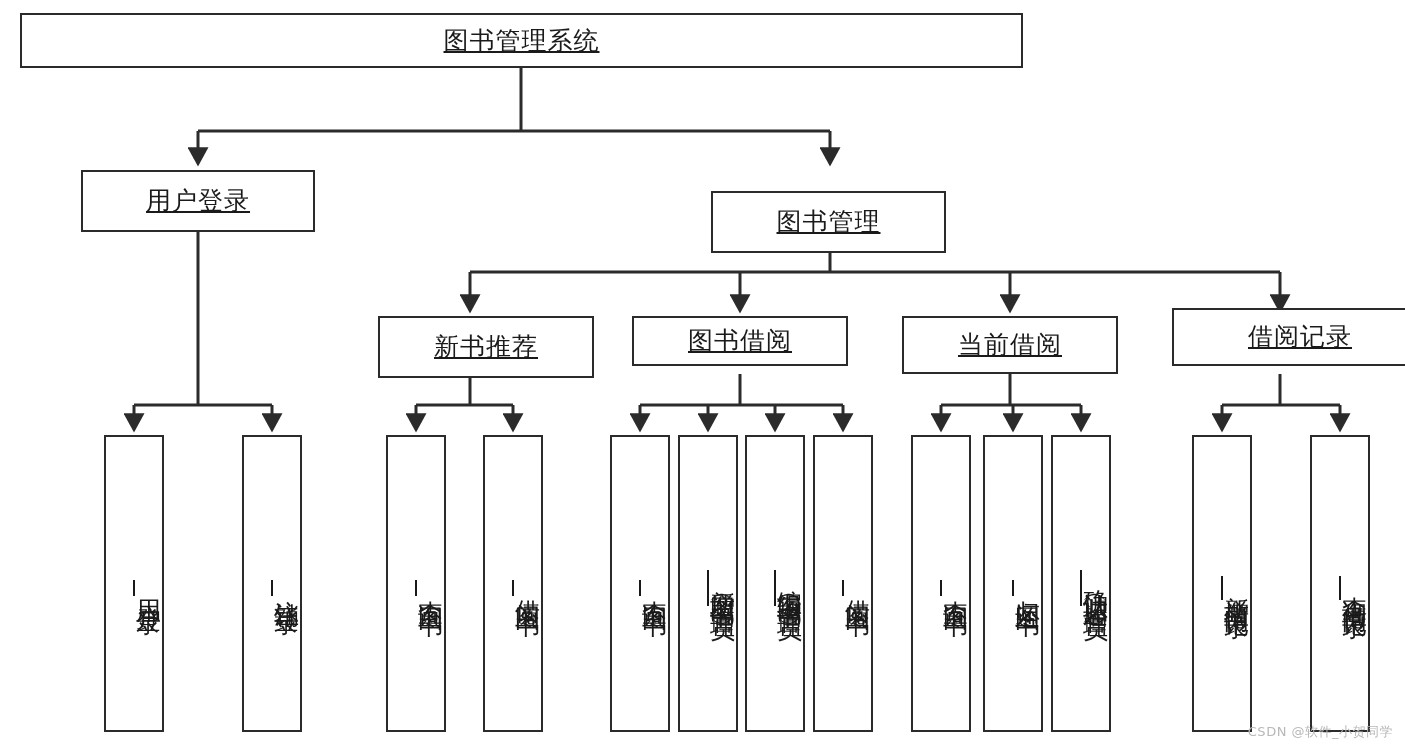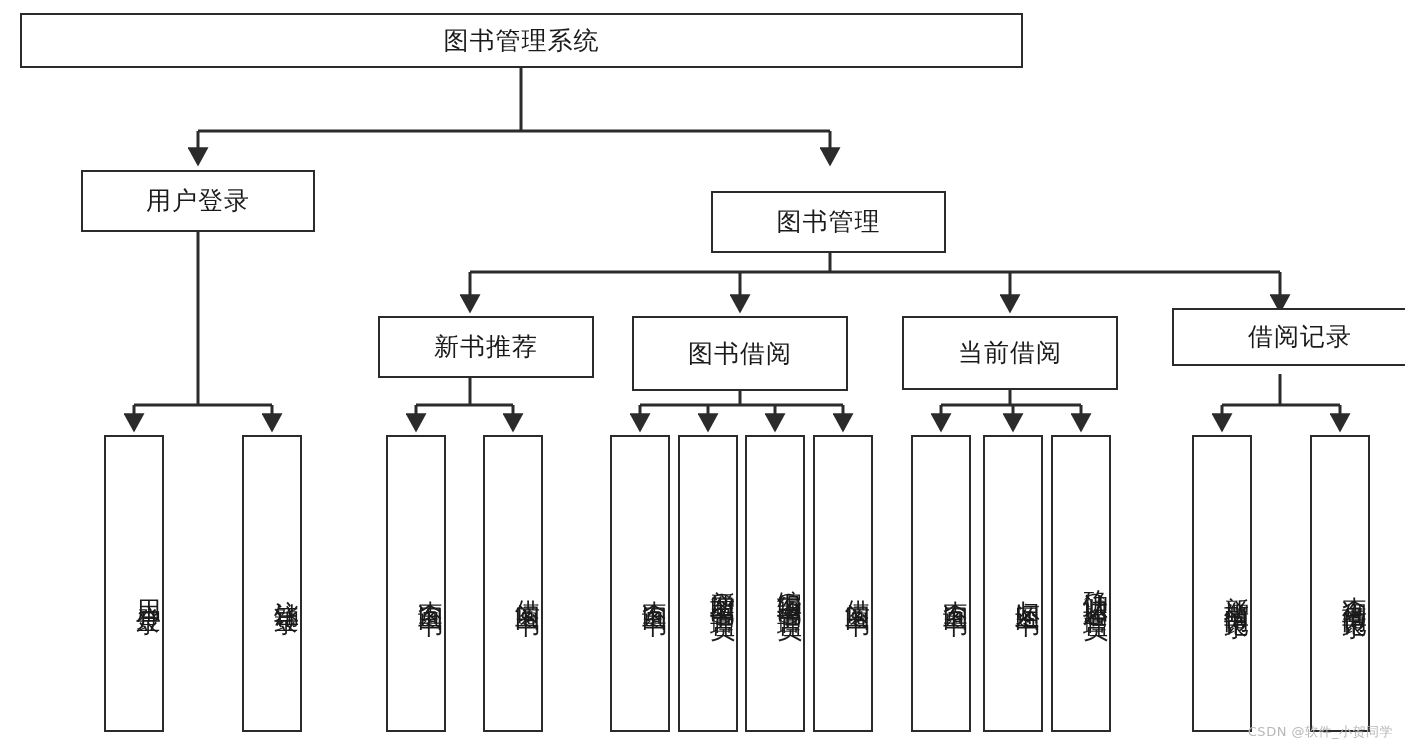--- a/index.html
+++ b/index.html
@@ -27,20 +27,21 @@
   }
   .node {
     position: absolute;
     box-sizing: border-box;
     background: #ffffff;
     border: 2.5px solid #2b2b2b;
     display: flex;
     align-items: center;
     justify-content: center;
     color: #1a1a1a;
+    text-decoration: underline;
   }
   .node.h {
     font-size: 25px;
     letter-spacing: 1px;
     line-height: 1.1;
   }
   .node.v {
     writing-mode: vertical-rl;
     text-orientation: upright;
     font-size: 25px;
@@ -130,25 +131,25 @@
   </div>
 
   <div class="node h" style="left:711px; top:170px; width:235px; height:62px;margin-top:21px;">
     <span>图书管理</span>
   </div>
 
   <div class="node h" style="left:378px; top:316px; width:216px; height:62px;">
     <span>新书推荐</span>
   </div>
 
-  <div class="node h" style="left:632px; top:316px; width:216px; height:75px;">
+  <div class="node h" style="left:632px; top:316px; width:216px; height:50px;">
     <span>图书借阅</span>
   </div>
 
-  <div class="node h" style="left:902px; top:316px; width:216px; height:74px;">
+  <div class="node h" style="left:902px; top:316px; width:216px; height:58px;">
     <span>当前借阅</span>
   </div>
 
   <div class="node h" style="left:1172px; top:308px; width:256px; height:58px;">
     <span>借阅记录</span>
   </div>
 
   <div class="node v" style="left:104px; top:435px; width:60px; height:297px;">
     <span class="vtext">用户登录</span>
   </div>

